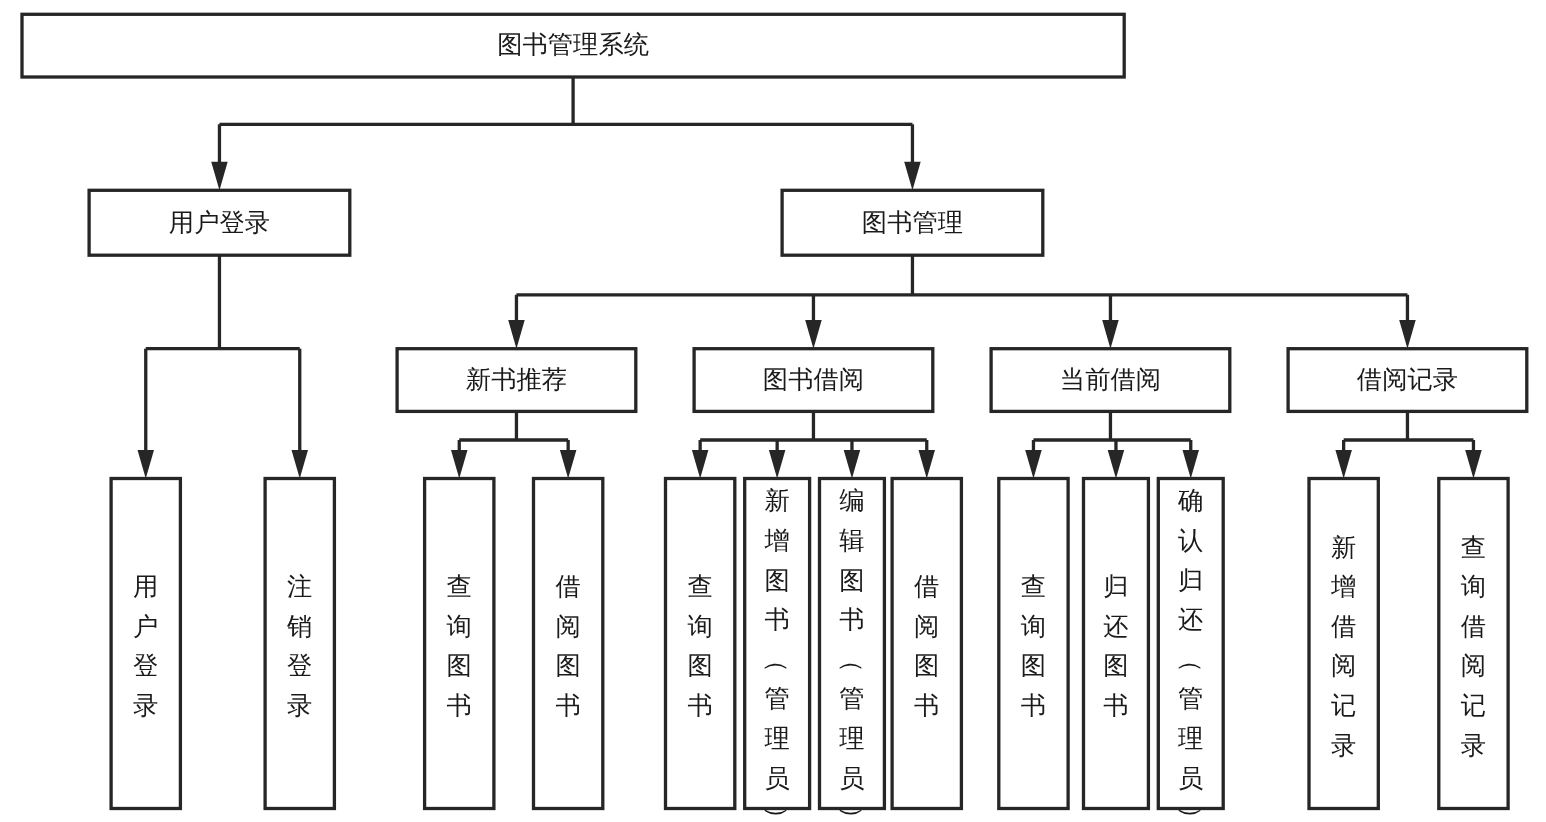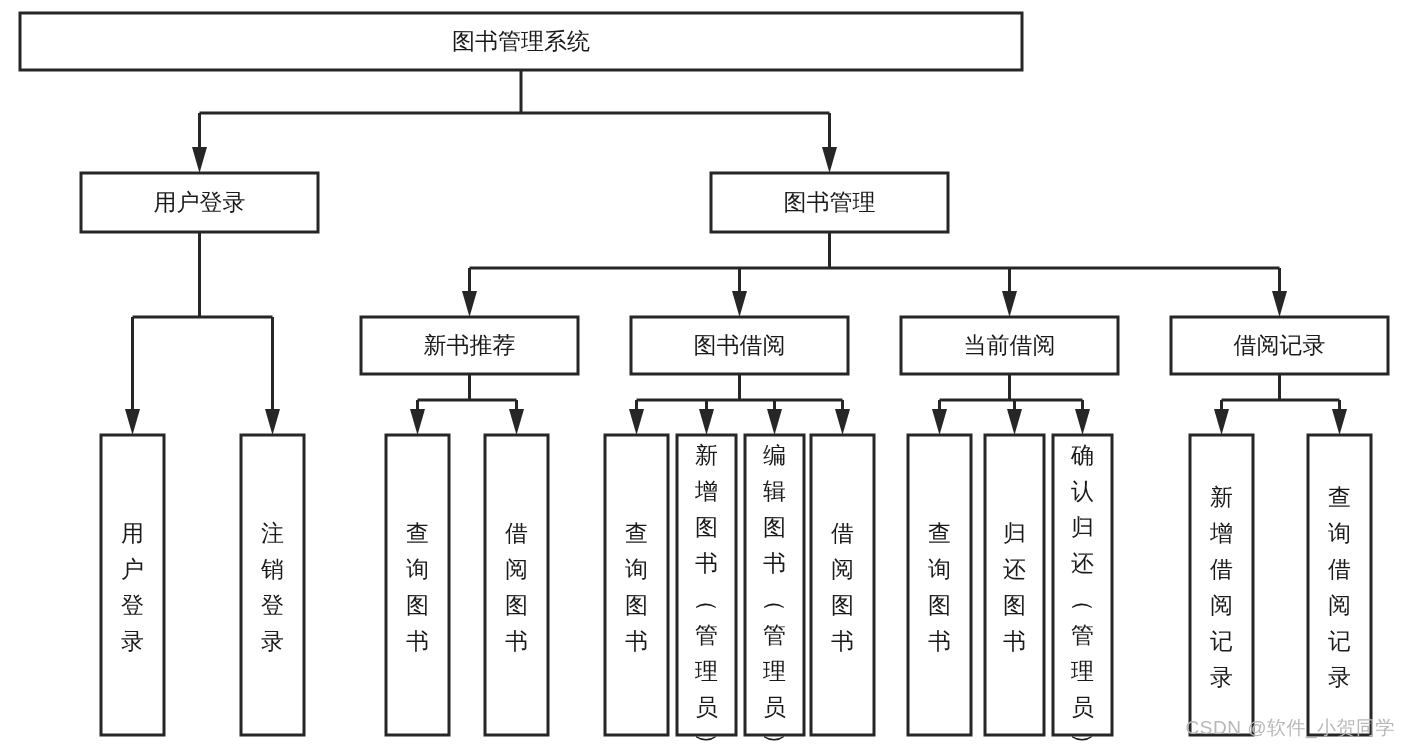--- a/index.html
+++ b/index.html
@@ -259,14 +259,13 @@
           <rect x="1308" y="435" width="63" height="300" class="node-rect"></rect>
           <text x="1339.5" y="505.08" class="node-label-v">查</text>
           <text x="1339.5" y="541.0799999999999" class="node-label-v">询</text>
           <text x="1339.5" y="577.0799999999999" class="node-label-v">借</text>
           <text x="1339.5" y="613.0799999999999" class="node-label-v">阅</text>
           <text x="1339.5" y="649.0799999999999" class="node-label-v">记</text>
           <text x="1339.5" y="685.0799999999999" class="node-label-v">录</text>
         </g>
       </g>
   </svg>
-  <div class="watermark">CSDN @软件_小贺同学</div>
 </div>
 
 </body></html>

